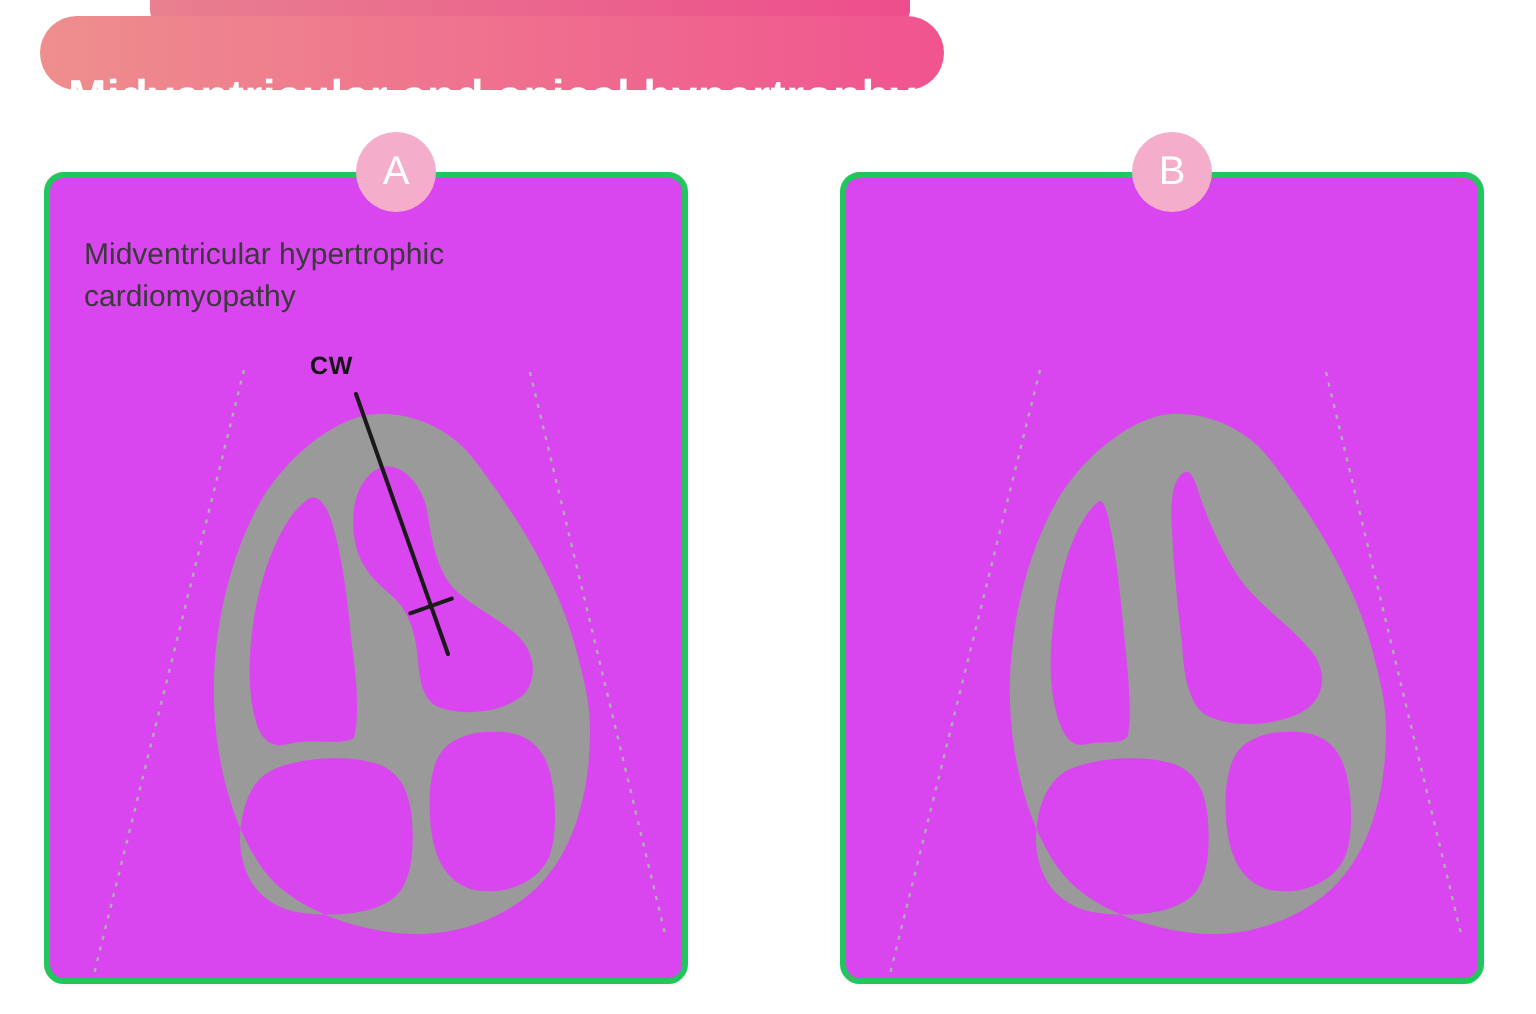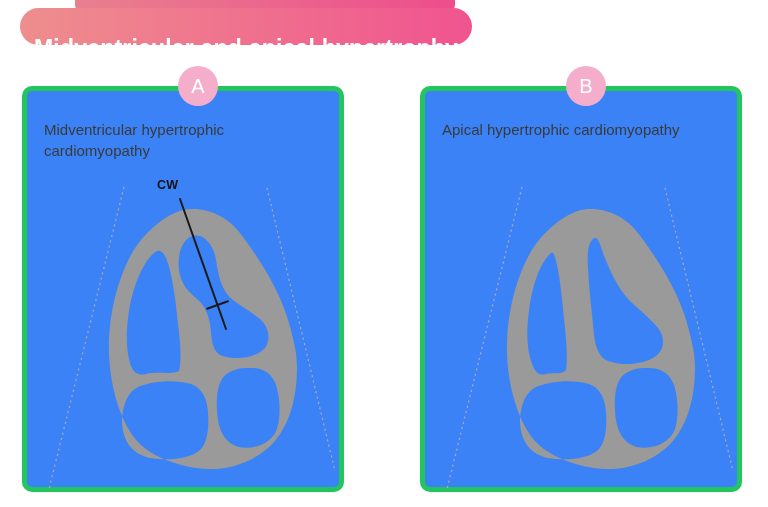--- a/index.html
+++ b/index.html
@@ -21,21 +21,21 @@
     display:flex;align-items:center;justify-content:center;
   }
   .title-banner span{
     color:#ffffff;font-size:23px;font-weight:600;letter-spacing:0.2px;
     white-space:nowrap;
     margin-top:44px;
   }
   
   .panel{
     position:absolute;top:86px;width:322px;height:406px;
-    background:#3b82f6;border:5px solid #22c55e;border-radius:10px;
+    background:#d946ef;border:3px solid #22c55e;border-radius:10px;
     box-sizing:border-box;
     box-shadow:0 1px 2px rgba(0,0,0,0.04);
   }
   .panel-a{left:22px;}
   .panel-b{left:420px;}
   .badge{
     position:absolute;top:66px;width:40px;height:40px;border-radius:50%;
     background:#f4aecb;z-index:3;
     display:flex;align-items:center;justify-content:center;
     color:#ffffff;font-size:20px;font-weight:500;
@@ -131,21 +131,20 @@
     <g>
       <line class="cw-line" x1="153" y1="108" x2="199" y2="238"></line>
       <line class="cw-line" x1="180.1" y1="217.7" x2="200.9" y2="210.3"></line>
     </g>
   </svg>
 
   <span class="cw-label">CW</span>
 </div>
 
 <div class="panel panel-b">
-  <div class="panel-title one-line">Apical hypertrophic cardiomyopathy</div>
 
   <svg class="heart-svg" viewBox="0 0 322 406">
     <g>
       <line class="sector-line" x1="97" y1="96" x2="22" y2="398"></line>
       <line class="sector-line" x1="240" y1="97" x2="308" y2="380"></line>
     </g>
     <path class="heart-shape" fill-rule="evenodd" d="
       M 163,118
       C 183,117 202,127 213,142
       C 228,162 252,196 262,232

